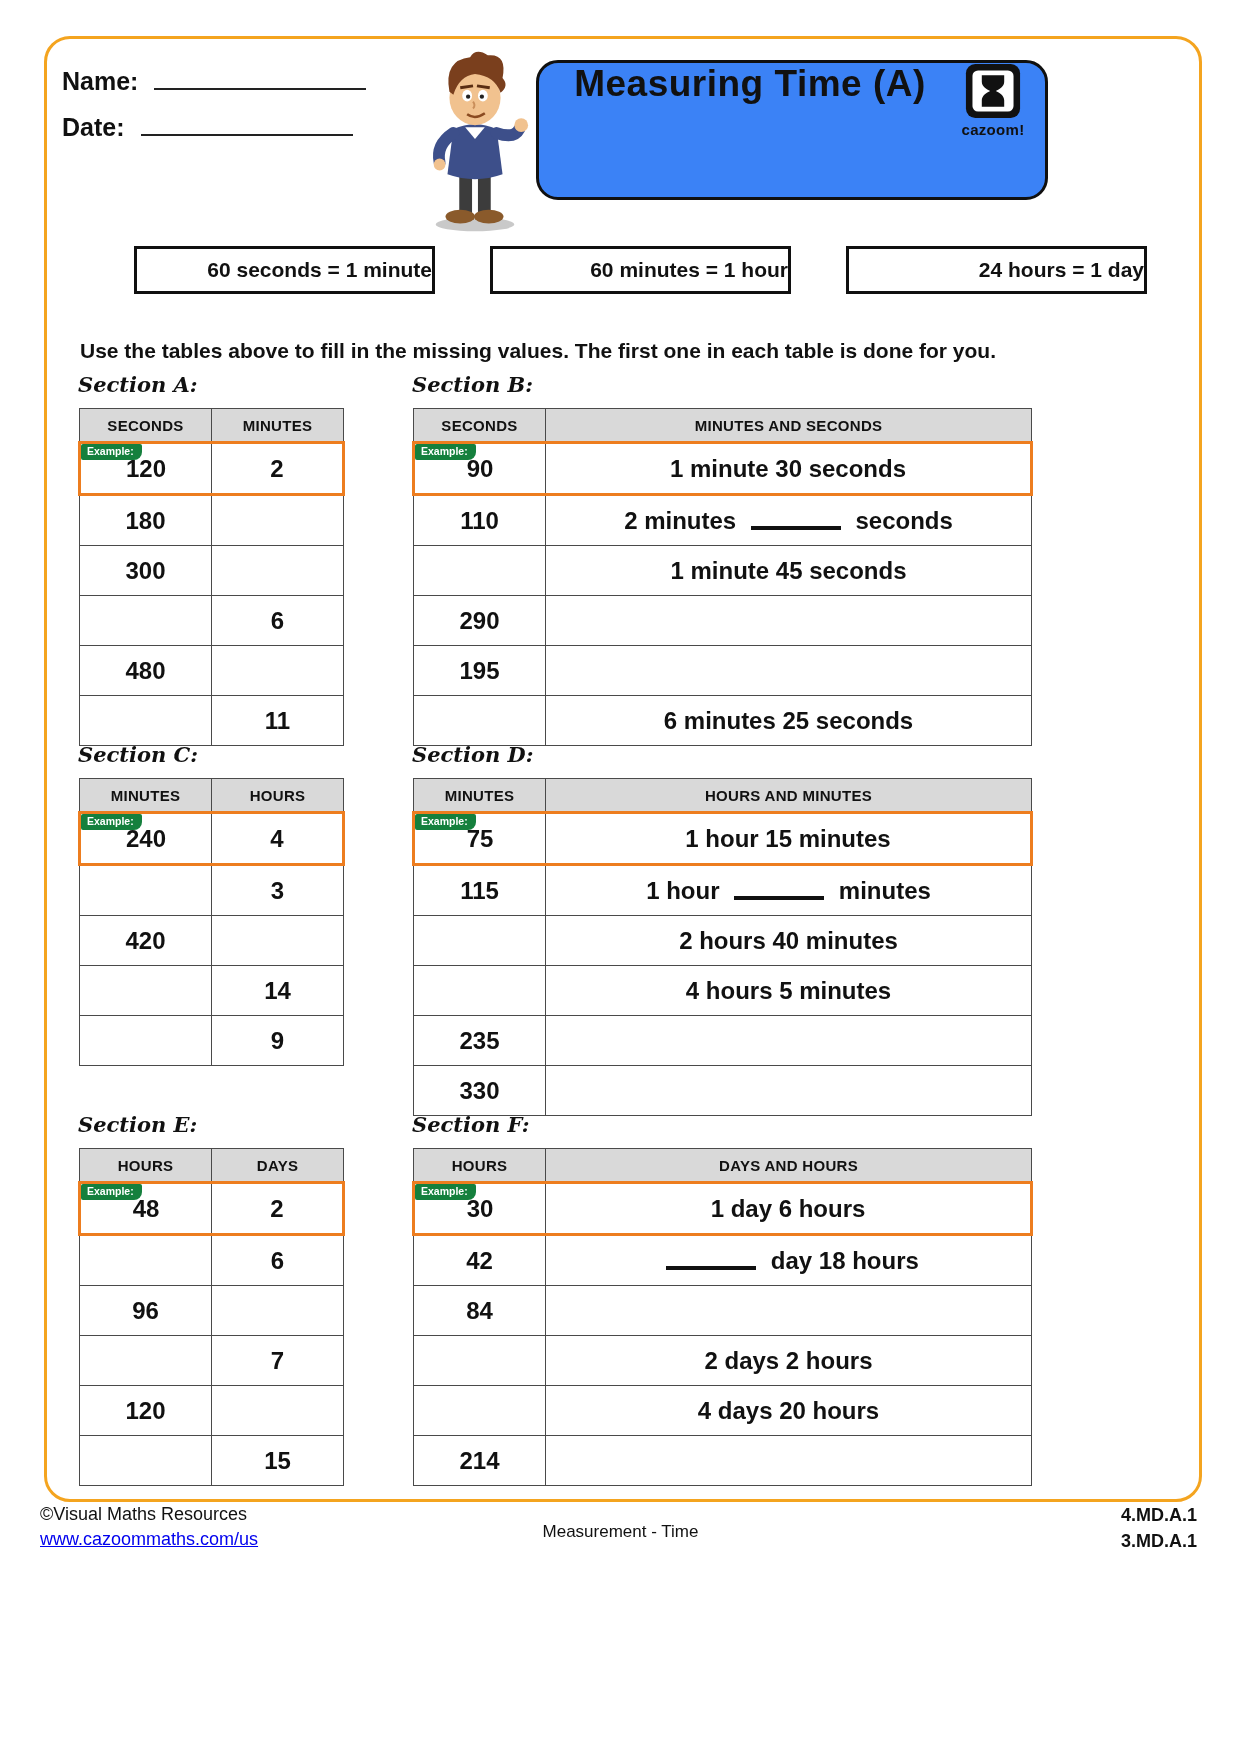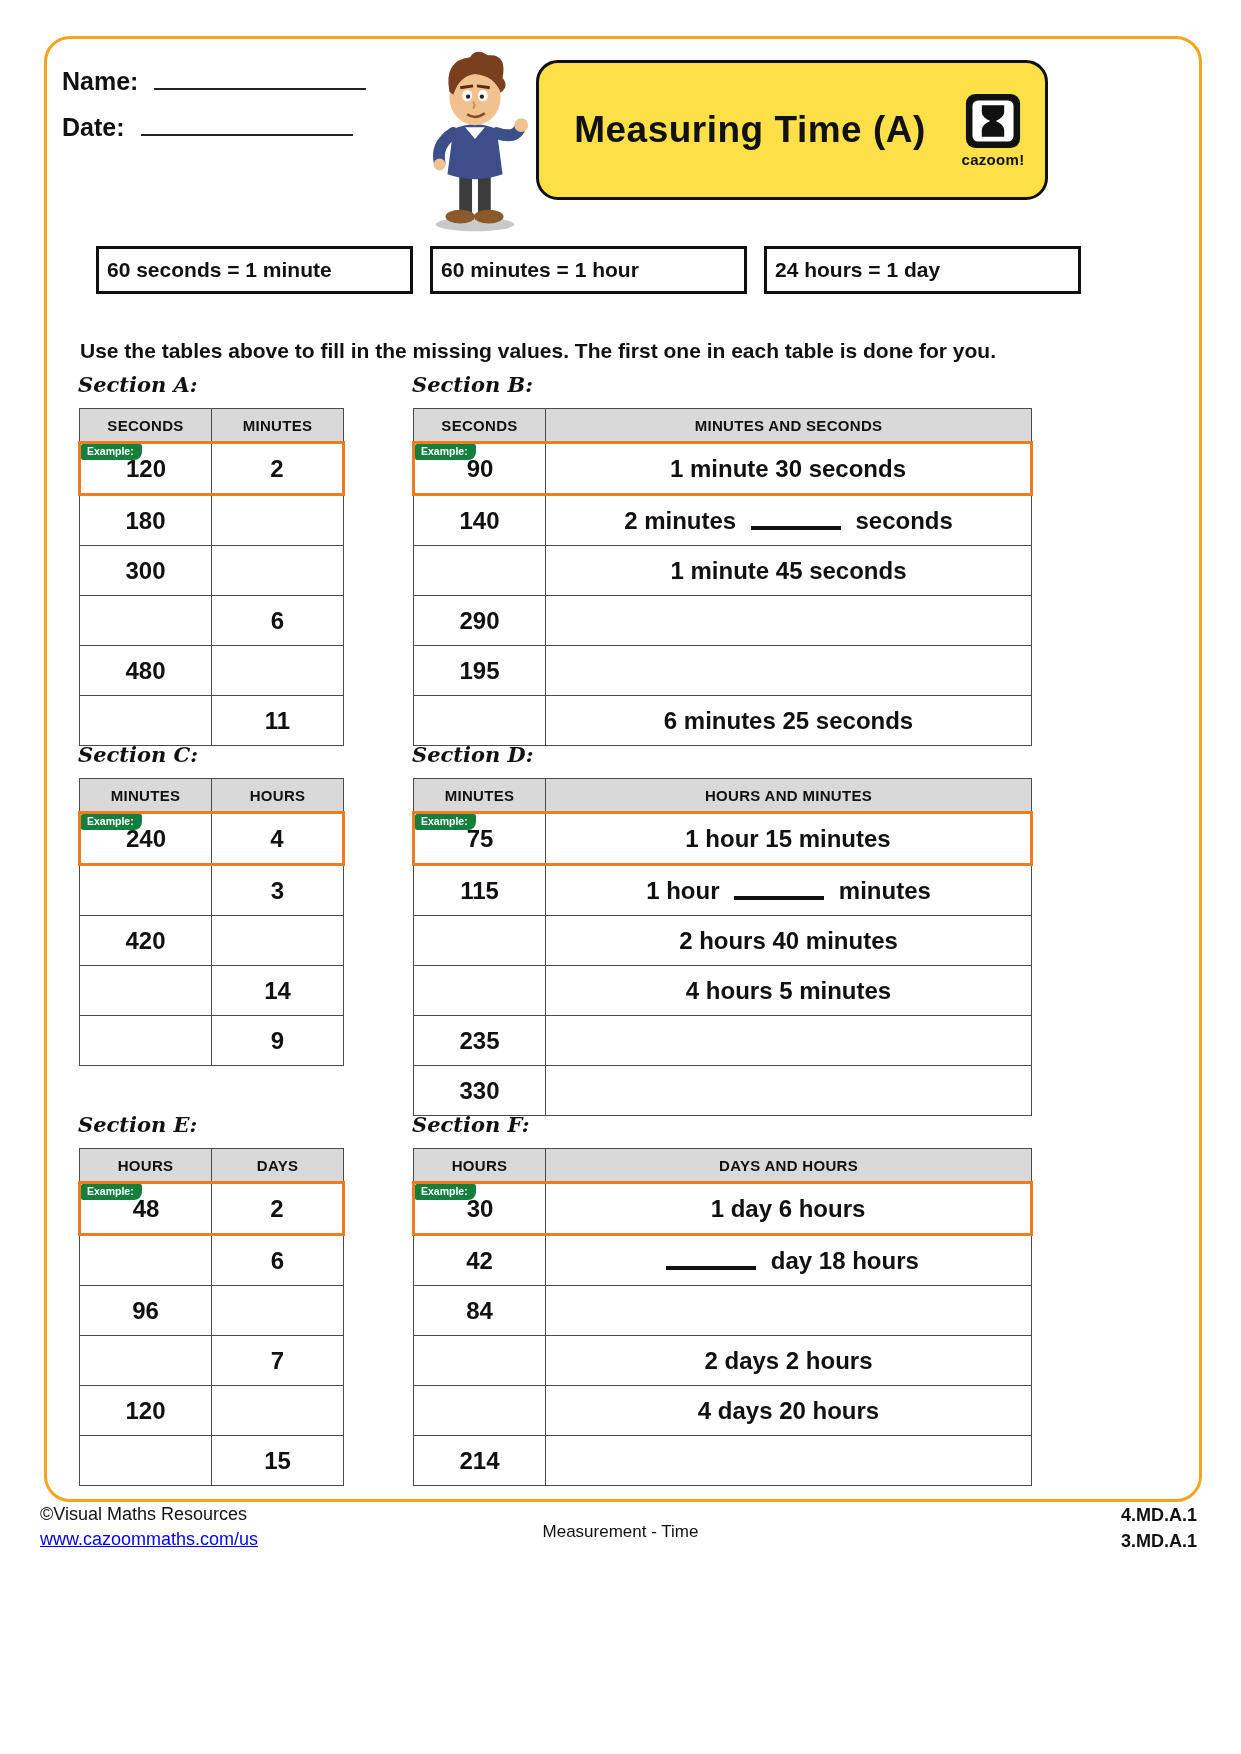--- a/index.html
+++ b/index.html
@@ -12,30 +12,30 @@
 
   
   .name-date{position:absolute;left:62px;top:66px;}
   .field{margin-bottom:16px;white-space:nowrap;}
   .field .lbl{font-weight:bold;font-size:25px;}
   .write-line{display:inline-block;width:212px;border-bottom:2px solid #222;height:22px;margin-left:16px;}
 
   .boy{position:absolute;left:416px;top:36px;width:118px;height:198px;}
 
   .title-box{position:absolute;left:536px;top:60px;width:506px;height:134px;
-             background:#fde047;border:3px solid #101010;border-radius:22px;
-             display:flex;align-items:center;}
+             background:#3b82f6;border:3px solid #101010;border-radius:22px;
+             display:flex;align-items:flex-start;}
   .title-text{flex:1;text-align:center;font-size:37px;font-weight:bold;letter-spacing:0.5px;padding-left:8px;}
   .logo-wrap{width:80px;margin-right:12px;text-align:center;flex:none;}
   .logo-text{font-size:15px;font-weight:bold;margin-top:-2px;letter-spacing:0.3px;}
 
   
   .conv-row{position:absolute;left:96px;top:246px;display:flex;gap:17px;}
-  .conv-box{width:295px;border:3px solid #101010;background:#fff;text-align:left;
-            font-size:21px;font-weight:bold;padding:9px 8px;}
+  .conv-box{width:295px;border:3px solid #101010;background:#fff;text-align:right;
+            font-size:21px;font-weight:bold;padding:9px 0;margin-left:38px;}
 
   .instruction{position:absolute;left:80px;top:318px;width:1000px;
                font-size:21px;font-weight:bold;}
 
   
   .section{position:absolute;}
   .sec-a{left:78px;top:372px;} .sec-b{left:412px;top:372px;}
   .sec-c{left:78px;top:742px;} .sec-d{left:412px;top:742px;}
   .sec-e{left:78px;top:1112px;} .sec-f{left:412px;top:1112px;}
   .section-label{font-family:"DejaVu Serif", serif;font-style:italic;font-weight:bold;
@@ -183,21 +183,21 @@
         <th>SECONDS</th>
         <th>MINUTES AND SECONDS</th>
       </tr>
         </thead>
       <tbody>
           <tr class="example-row">
             <td>90<span class="example-tag">Example:</span></td>
             <td>1 minute 30 seconds</td>
           </tr>
           <tr>
-            <td>140</td>
+            <td>110</td>
             <td>2 minutes <span class="blank-line"></span> seconds</td>
           </tr>
           <tr>
             <td></td>
             <td>1 minute 45 seconds</td>
           </tr>
           <tr>
             <td>290</td>
             <td></td>
           </tr>

